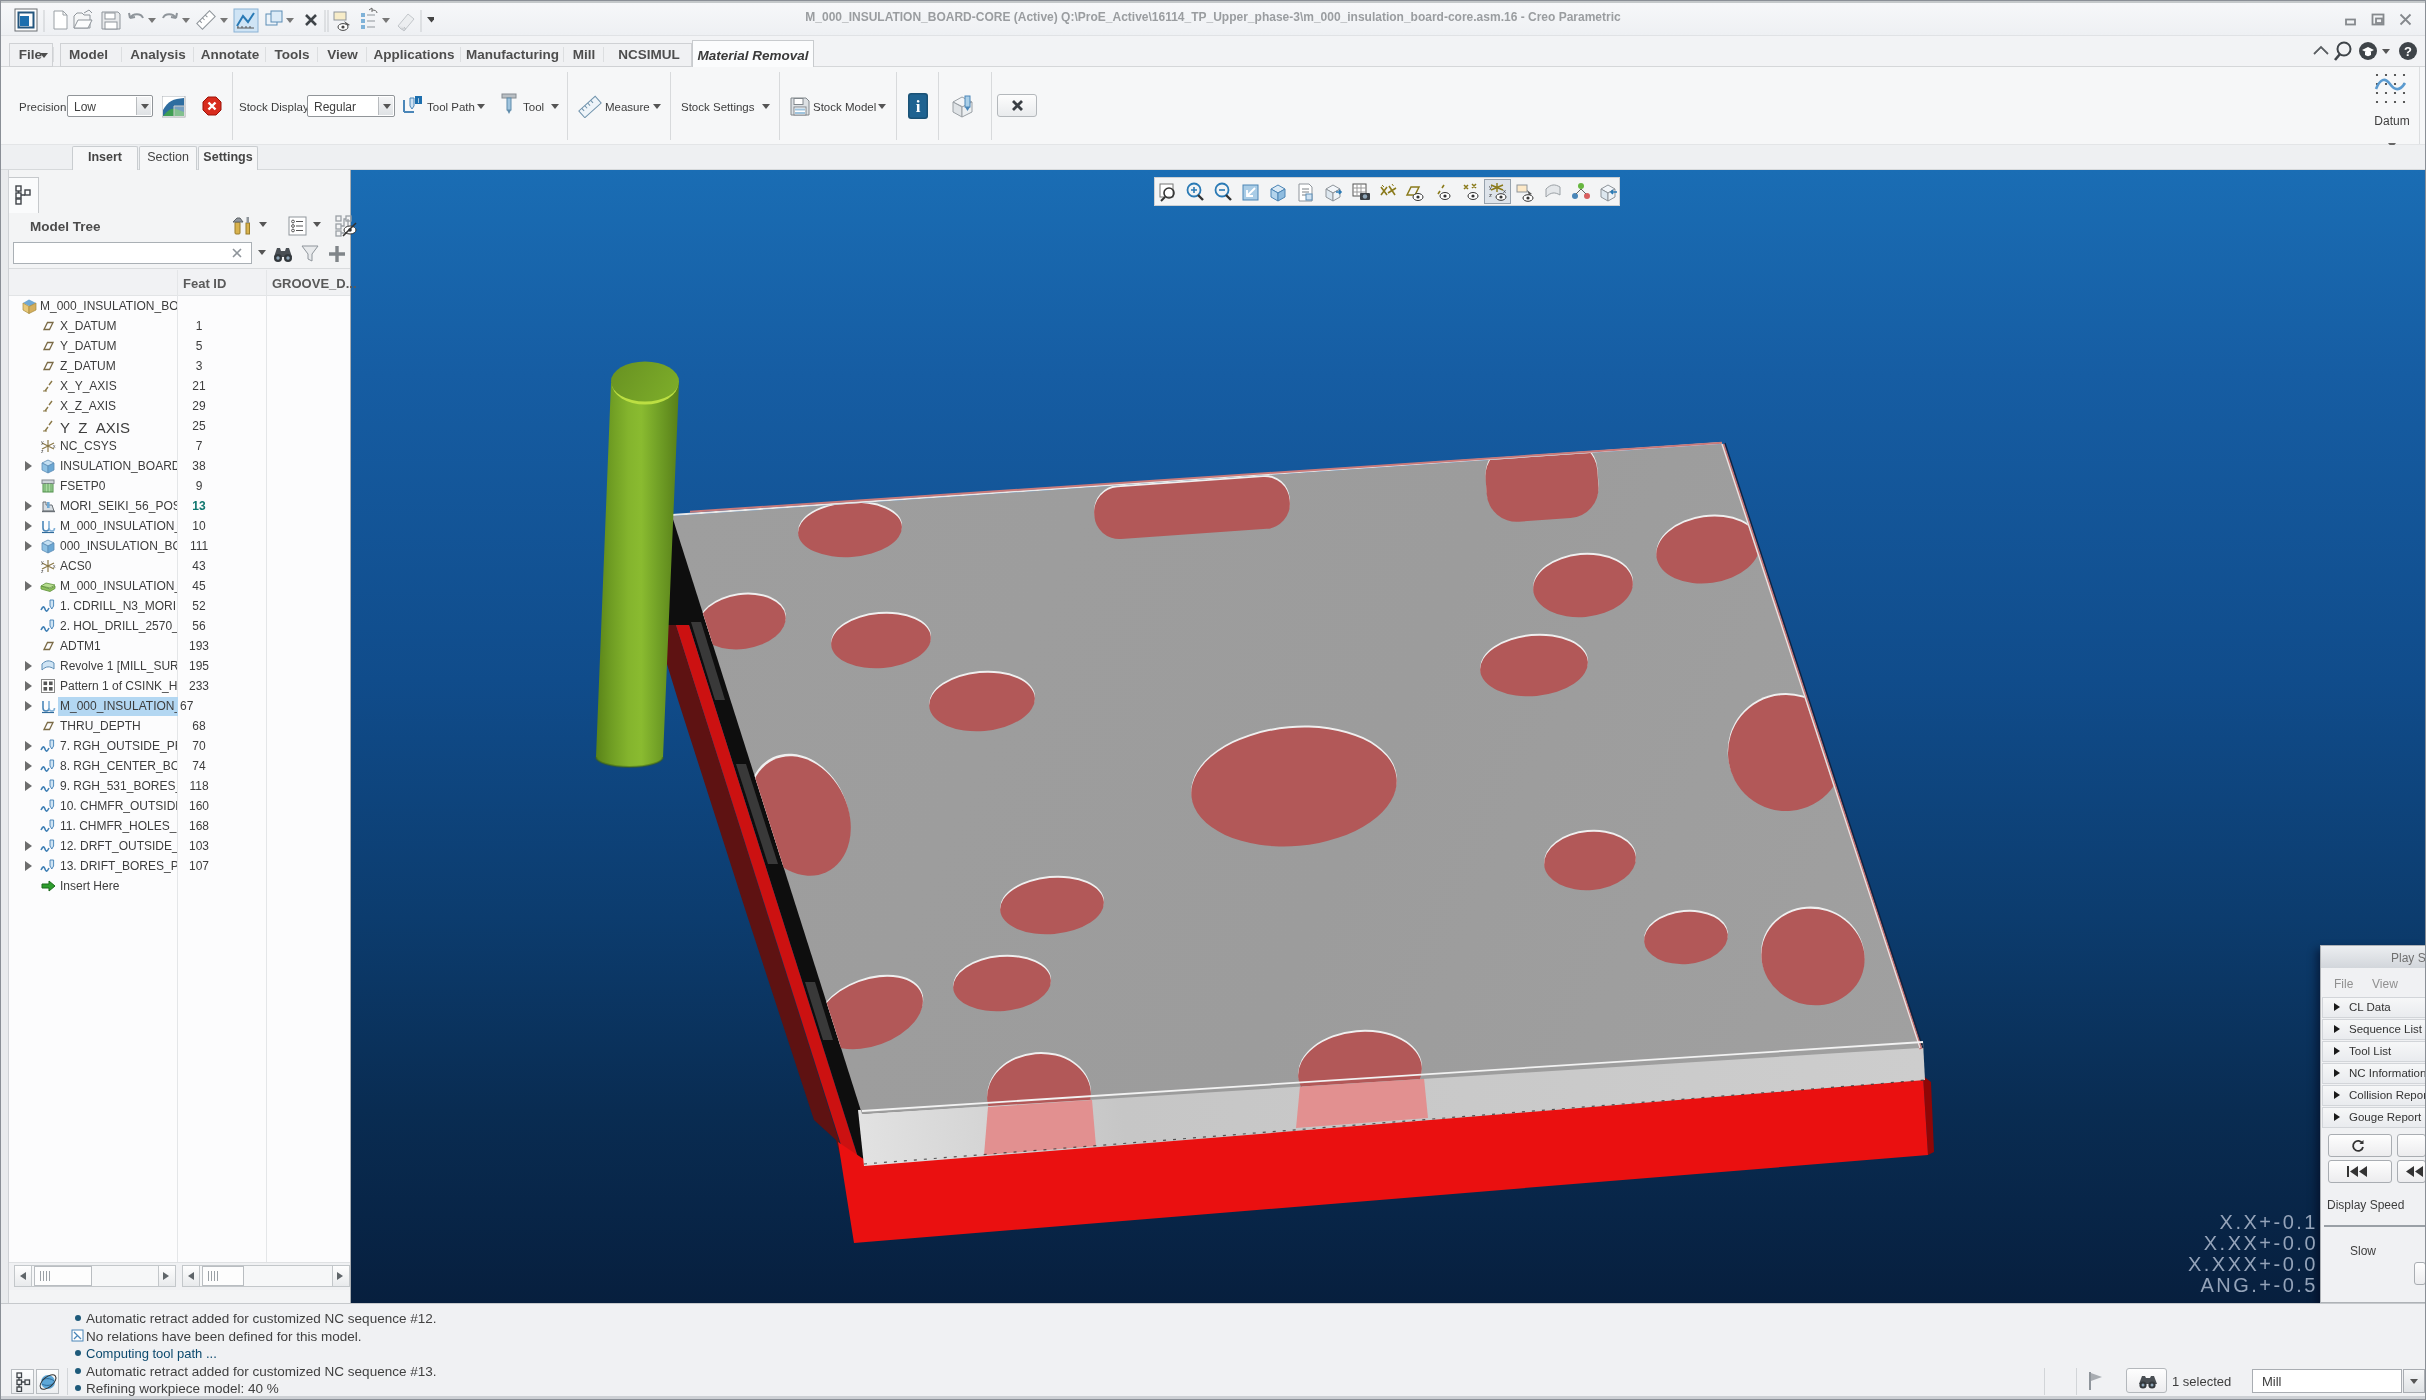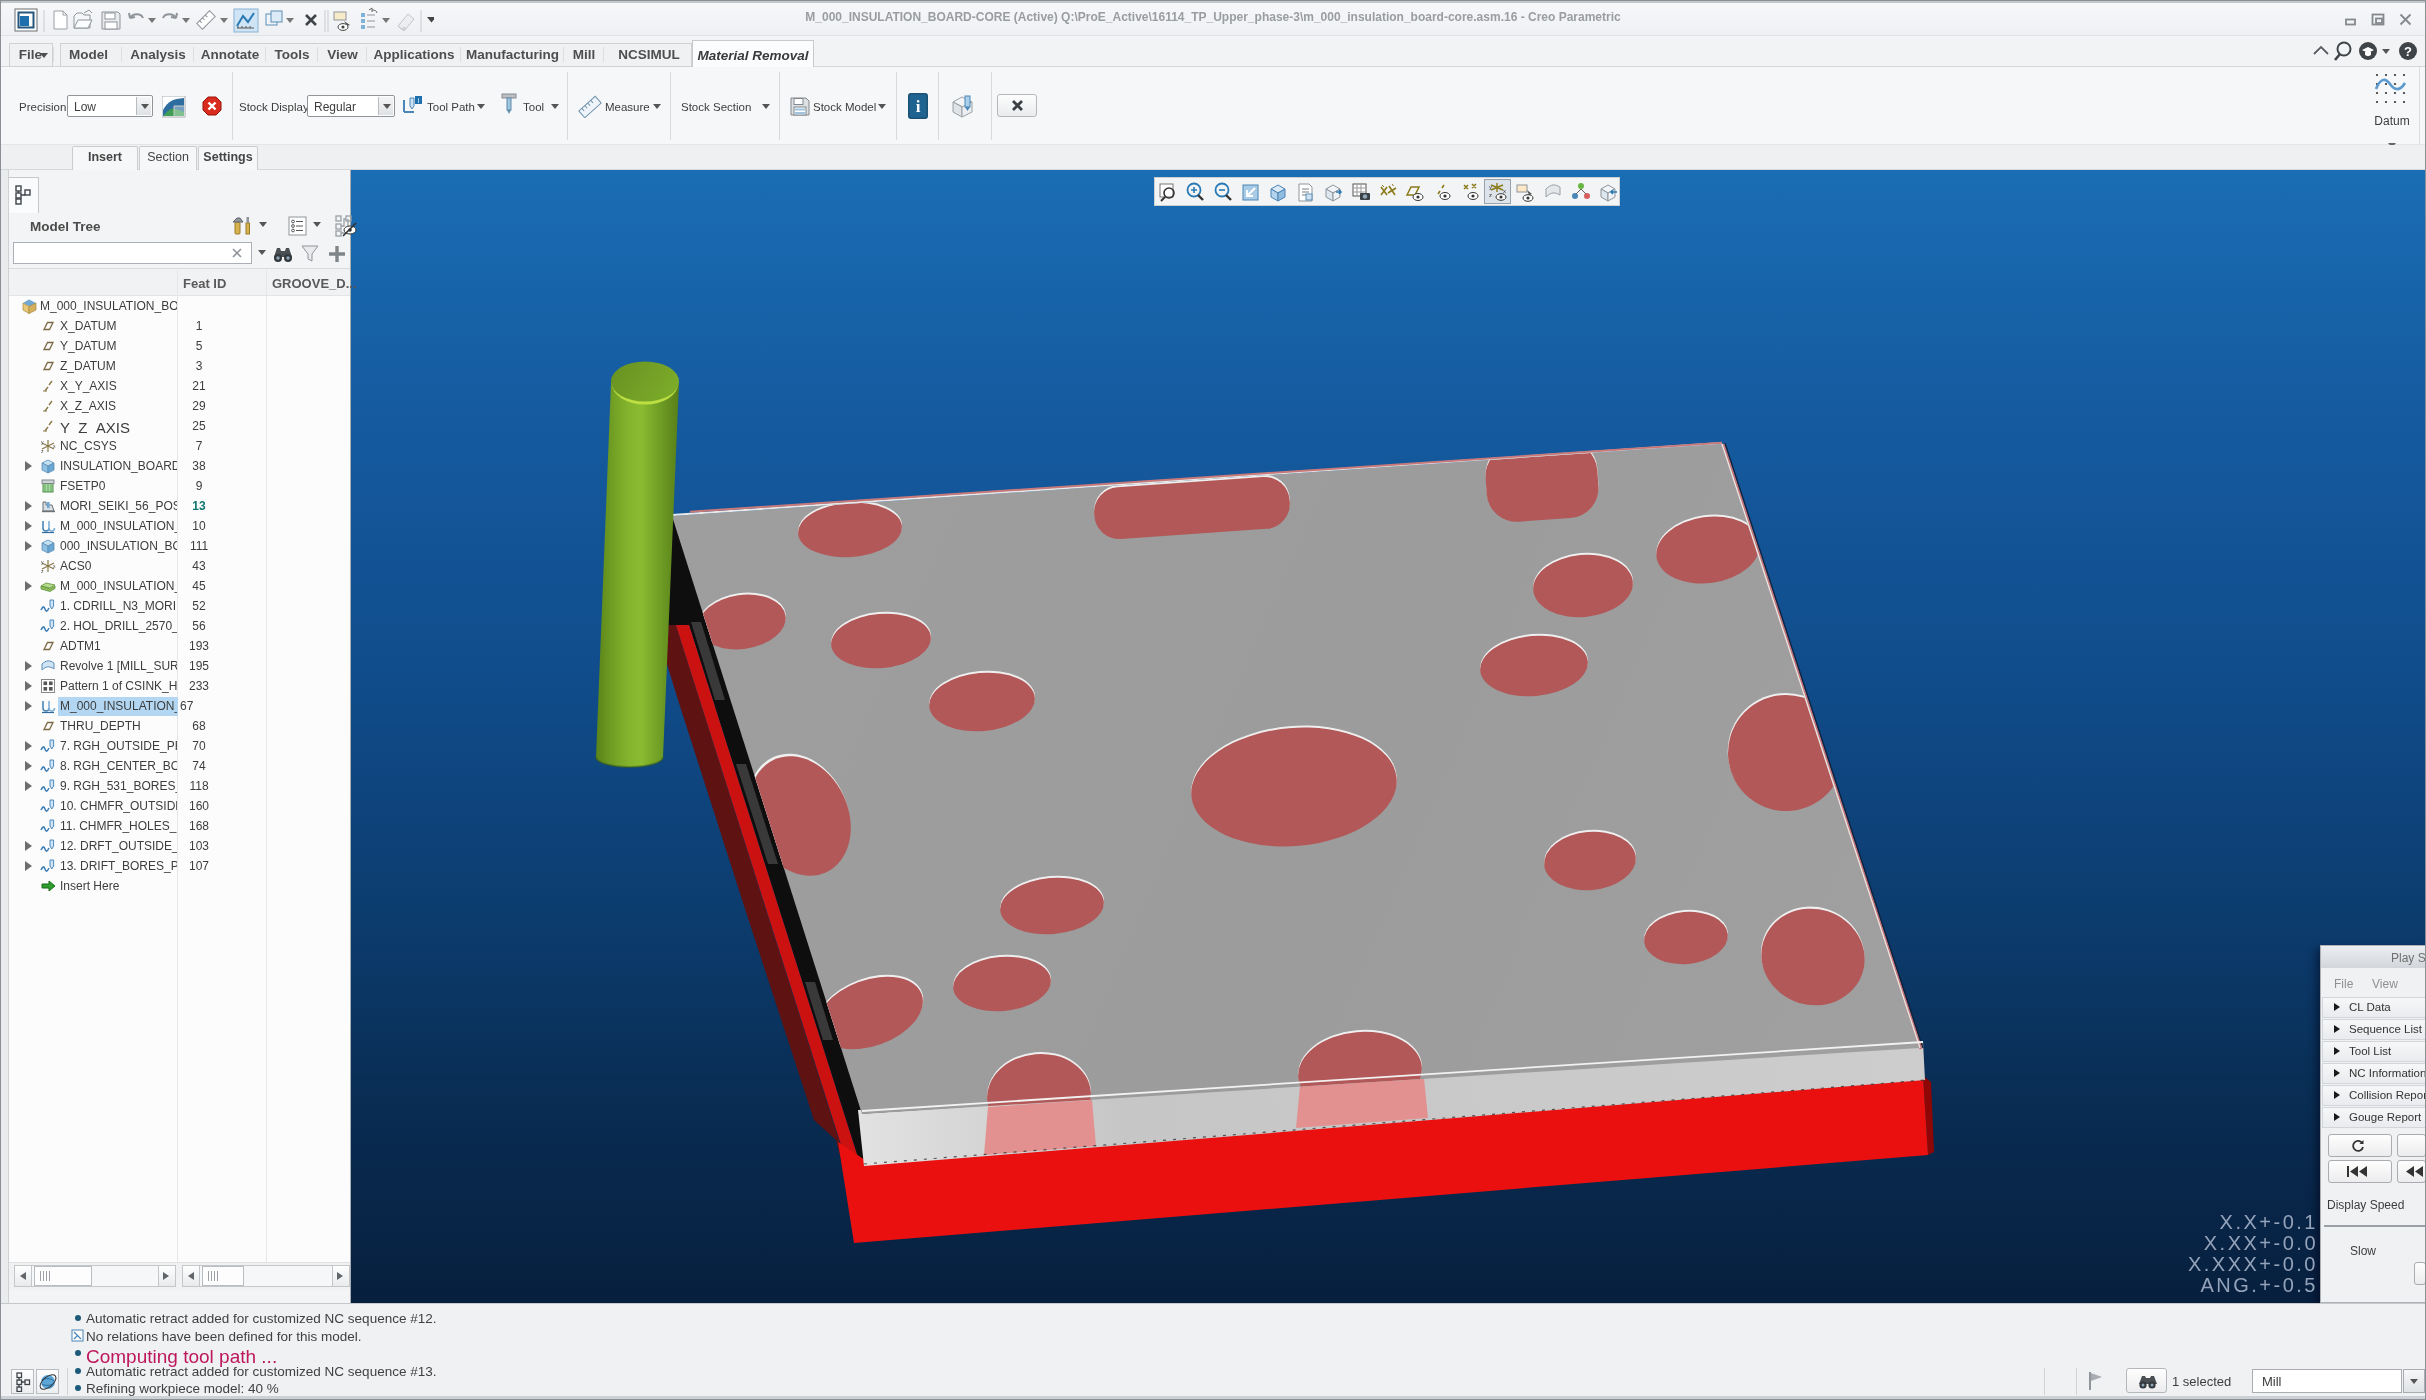--- a/index.html
+++ b/index.html
@@ -157,21 +157,21 @@
 <div class="sep" style="left:567px;top:72px;height:68px;"></div>
 <svg class="a" style="left:578px;top:95px" width="25" height="23" viewBox="0 0 25 23">
     <g transform="translate(12,12) rotate(-42)">
       <rect x="-11" y="-4.5" width="22" height="9" fill="#eef4f9" stroke="#7194ad"></rect>
       <path d="M-7 -4.5v3.5M-3 -4.5v3.5M1 -4.5v3.5M5 -4.5v3.5" stroke="#7194ad"></path>
     </g>
   </svg>
 <div class="txt" style="left:605px;top:101px;font-size:11.5px;">Measure</div>
 <div class="dn" style="left:653px;top:104px;"></div>
 <div class="sep" style="left:670px;top:72px;height:68px;"></div>
-<div class="txt" style="left:681px;top:101px;font-size:11.5px;">Stock Section</div>
+<div class="txt" style="left:681px;top:101px;font-size:11.5px;">Stock Settings</div>
 <div class="dn" style="left:762px;top:104px;"></div>
 <div class="sep" style="left:779px;top:72px;height:68px;"></div>
 <svg class="a" style="left:789px;top:95px" width="22" height="22" viewBox="0 0 22 22">
     <path d="M2 3h15l3 3v14H2z" fill="#dde1e4" stroke="#82888d"></path>
     <rect x="5" y="3.5" width="9" height="6" fill="#fff" stroke="#82888d"></rect>
     <rect x="5" y="12" width="12" height="8" fill="#fff" stroke="#82888d"></rect>
     <rect x="6" y="13.5" width="10" height="2" fill="#9fc4de"></rect>
     <rect x="6" y="17" width="10" height="2" fill="#9fc4de"></rect>
   </svg>
 <div class="txt" style="left:813px;top:101px;font-size:11.5px;">Stock Model</div>
@@ -761,21 +761,21 @@
 <div class="a" style="left:0;top:1303px;width:2426px;height:97px;background:#f0f1f3;border-top:1px solid #c6c9cc;"></div>
 <div class="a" style="left:0;top:1396px;width:2426px;height:4px;background:#cdd0d4;"></div>
 <div class="a" style="left:75px;top:1315px;width:6px;height:6px;border-radius:50%;background:#1d5a7a;"></div>
 <div class="txt" style="left:86px;top:1311px;font-size:13.5px;color:#414141;">Automatic retract added for customized NC sequence #12.</div>
 <svg class="a" style="left:71px;top:1328.5px" width="14" height="14" viewBox="0 0 14 14">
     <rect x="1" y="1" width="11" height="11" fill="#fff" stroke="#4a86b8"></rect>
     <path d="M3 3l7 7M3 10l3.5-3.5" stroke="#4a86b8" stroke-width="1.3"></path>
   </svg>
 <div class="txt" style="left:86px;top:1328.5px;font-size:13.5px;color:#414141;">No relations have been defined for this model.</div>
 <div class="a" style="left:75px;top:1350.0px;width:6px;height:6px;border-radius:50%;background:#1d5a7a;"></div>
-<div class="txt" style="left:86px;top:1346.0px;font-size:19px;color:#be185d;">Computing tool path ...</div>
+<div class="txt" style="left:86px;top:1346.0px;font-size:13px;color:#0c4a6e;">Computing tool path ...</div>
 <div class="a" style="left:75px;top:1367.5px;width:6px;height:6px;border-radius:50%;background:#1d5a7a;"></div>
 <div class="txt" style="left:86px;top:1363.5px;font-size:13.5px;color:#414141;">Automatic retract added for customized NC sequence #13.</div>
 <div class="a" style="left:75px;top:1385.0px;width:6px;height:6px;border-radius:50%;background:#1d5a7a;"></div>
 <div class="txt" style="left:86px;top:1381.0px;font-size:13.5px;color:#414141;">Refining workpiece model: 40 %</div>
 <div class="a" style="left:11px;top:1369px;width:23px;height:25px;background:linear-gradient(#fdfdfe,#eceef0);border:1px solid #b9bdc1;"></div>
 <svg class="a" style="left:14px;top:1372px" width="18" height="20" viewBox="0 0 18 20">
     <g fill="none" stroke="#3f4449" stroke-width="1.3">
       <rect x="3" y="1" width="4.5" height="4.5"></rect>
       <rect x="3" y="8" width="4.5" height="4.5"></rect>
       <rect x="3" y="15" width="4.5" height="4.5"></rect>

